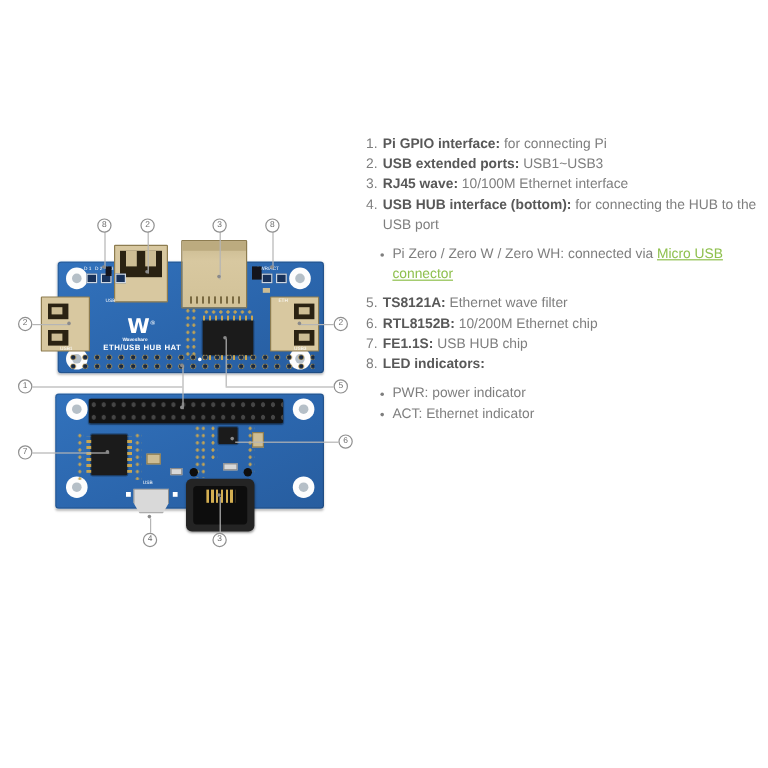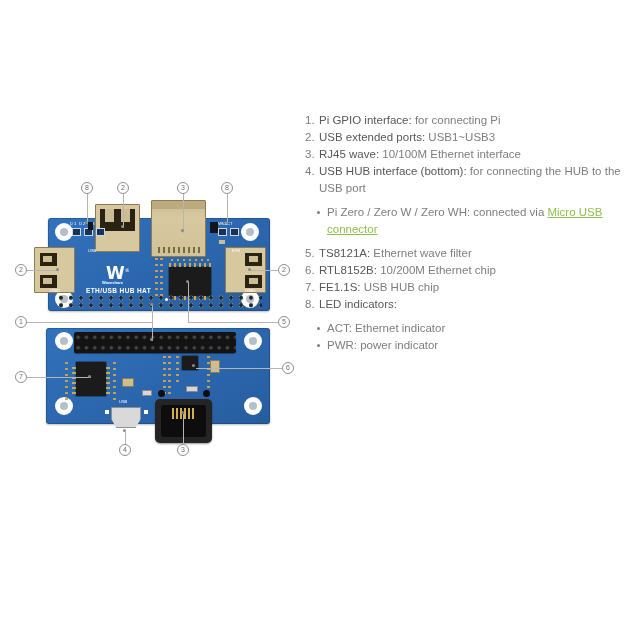--- a/index.html
+++ b/index.html
@@ -6,21 +6,21 @@
   body{width:640px;height:640px;background:#ffffff;font-family:"Liberation Sans",sans-serif;position:relative;overflow:hidden;}
   .abs{position:absolute;}
 
   
   .content{position:absolute;left:305px;top:112px;width:326px;color:#7e7e7e;}
   .content h2{margin:0 0 36px 0;font-size:21px;font-weight:700;color:#3d3d3d;letter-spacing:.2px;}
   .olist{font-size:11.5px;line-height:17px;}
   .li{display:flex;}
   .num{flex:0 0 14px;}
   .itxt{flex:1;}
-  .lbl{font-weight:400;color:#585858;}
+  .lbl{font-weight:700;color:#585858;}
   .sub{margin:7px 0 7px 12px;}
   .bli{display:flex;line-height:17px;}
   .bdot{flex:0 0 10px;padding-top:7px;}
   .bdot i{display:block;width:3px;height:3px;border-radius:50%;background:#7e7e7e;}
   .lnk{color:#8fc04e;text-decoration:underline;cursor:pointer;}
 
   
   .board{position:absolute;background:linear-gradient(155deg,#3272bc 0%,#2b66ad 55%,#275d9f 100%);border-radius:3px;box-shadow:0 1px 2px rgba(0,0,0,.25), inset 0 0 0 1px rgba(0,0,0,.18);}
   .hole{position:absolute;width:18px;height:18px;border-radius:50%;background:#fdfdfd;}
   .hole:after{content:"";position:absolute;left:5px;top:5px;width:8px;height:8px;border-radius:50%;background:#b5bfc7;}
@@ -238,23 +238,23 @@
     <div class="li">
       <span class="num">8.</span>
       <span class="itxt"><span class="lbl">LED indicators:</span><span></span></span>
     </div>
 
     <div class="sub">
       <div class="bli">
         <span class="bdot">
             <i></i>
           </span>
-        <span>ACT: Ethernet indicator</span>
+        <span>PWR: power indicator</span>
       </div>
       <div class="bli">
         <span class="bdot">
             <i></i>
           </span>
-        <span>PWR: power indicator</span>
+        <span>ACT: Ethernet indicator</span>
       </div>
     </div>
   </div>
 </div>
 
 </body></html>

